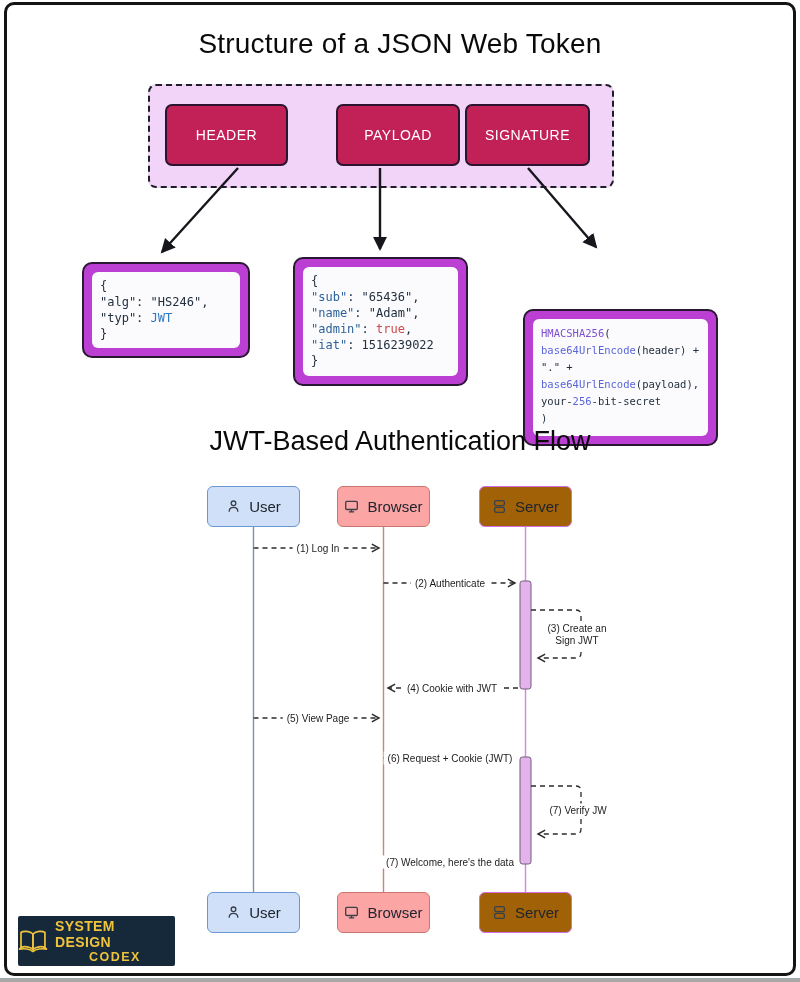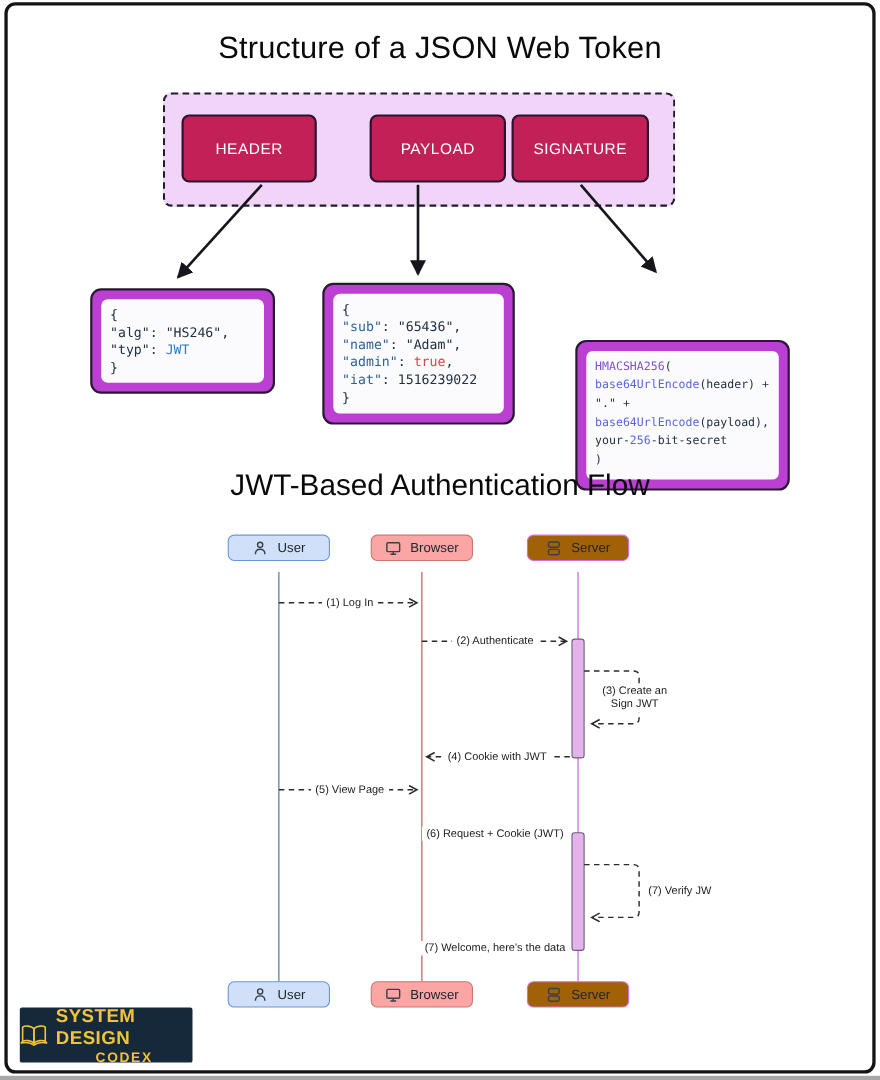--- a/index.html
+++ b/index.html
@@ -55,44 +55,44 @@
   .c-key    { color:#2d6399; }
   .c-blue   { color:#2e78c2; }
   .c-red    { color:#cf4a4a; }
   .c-purple { color:#7e4fd2; }
   .c-indigo { color:#5a66d8; }
 
   svg.overlay { position:absolute; left:0; top:0; z-index:2; pointer-events:none; }
 
   
   .actor {
-    position:absolute; width:93px; height:24px; border-radius:6px;
+    position:absolute; width:93px; height:41px; border-radius:6px;
     display:flex; align-items:center; justify-content:center; gap:8px;
-    font-size:12px; color:#20252e; box-sizing:border-box; border:1.4px solid; z-index:3;
+    font-size:15px; color:#20252e; box-sizing:border-box; border:1.4px solid; z-index:3;
   }
   .actor svg { flex:0 0 auto; }
   .actor-user    { background:#cfe0f8; border-color:#6b96d4; }
   .actor-browser { background:#fca5a5; border-color:#c9776e; }
   .actor-server  { background:#a16207; border-color:#d36ee2;text-align:center; }
 
   .msg {
     position:absolute; transform:translate(-50%,-50%);
     background:#ffffff; padding:1px 4px; font-size:10px; color:#1c1c1c;
     white-space:nowrap; z-index:3; text-align:center;
   }
   .msg.two { display:flex; flex-direction:column; line-height:12px; padding:1px 5px; }
 
   
   .brand {
     position:absolute; left:18px; top:916px; width:157px; height:50px;
     background:#16293a; display:flex; align-items:center; justify-content:center;
     gap:7px; z-index:3; border-radius:2px;
   }
   .brand-text { display:flex; flex-direction:column; align-items:center; color:#f0c33c; font-weight:bold; }
-  .brand-line1 { font-size:17px; letter-spacing:0.4px; }
+  .brand-line1 { font-size:14px; letter-spacing:0.4px; }
   .brand-line2 { font-size:12.5px; letter-spacing:1.5px; }
 </style>
 </head>
 <body>
 
 <div class="frame"></div>
 <div class="bottom-strip"></div>
 
 <h1 class="page-title">Structure of a JSON Web Token</h1>
 
@@ -219,21 +219,21 @@
 
 <span class="msg" style="left:318px; top:548px;">(1) Log In</span>
 <span class="msg" style="left:450px; top:583px;">(2) Authenticate</span>
 <span class="msg two" style="left:577px; top:635px;">
   <span>(3) Create an</span>
   <span>Sign JWT</span>
 </span>
 <span class="msg" style="left:452px; top:688px;">(4) Cookie with JWT</span>
 <span class="msg" style="left:318px; top:718px;">(5) View Page</span>
 <span class="msg" style="left:450px; top:758px;">(6) Request + Cookie (JWT)</span>
-<span class="msg" style="left:578px; top:810px;margin-left:40px;">(7) Verify JW</span>
+<span class="msg" style="left:578px; top:810px;">(7) Verify JW</span>
 <span class="msg" style="left:450px; top:862px;">(7) Welcome, here's the data</span>
 
 <div class="brand">
   <svg width="30" height="27" viewBox="0 0 30 27" fill="none" stroke="#f0c33c" stroke-width="1.7" stroke-linejoin="round">
     <path d="M15,6 C12,3 5.5,2.5 3,4.5 V19.5 C6,18 12,18.5 15,21.5 Z"></path>
     <path d="M15,6 C18,3 24.5,2.5 27,4.5 V19.5 C24,18 18,18.5 15,21.5 Z"></path>
     <path d="M3,19.5 L1.5,21.2 C6,20.2 12,21 15,23.5 C18,21 24,20.2 28.5,21.2 L27,19.5"></path>
   </svg>
   <span class="brand-text">
     <span class="brand-line1">SYSTEM DESIGN</span>

